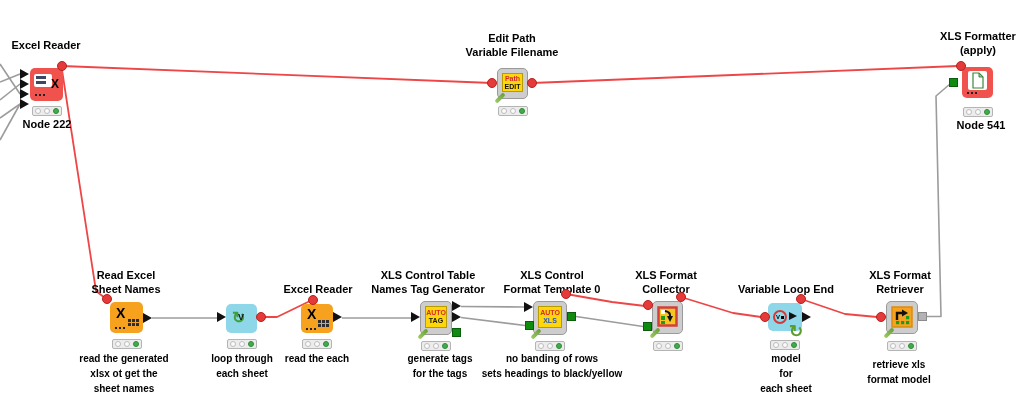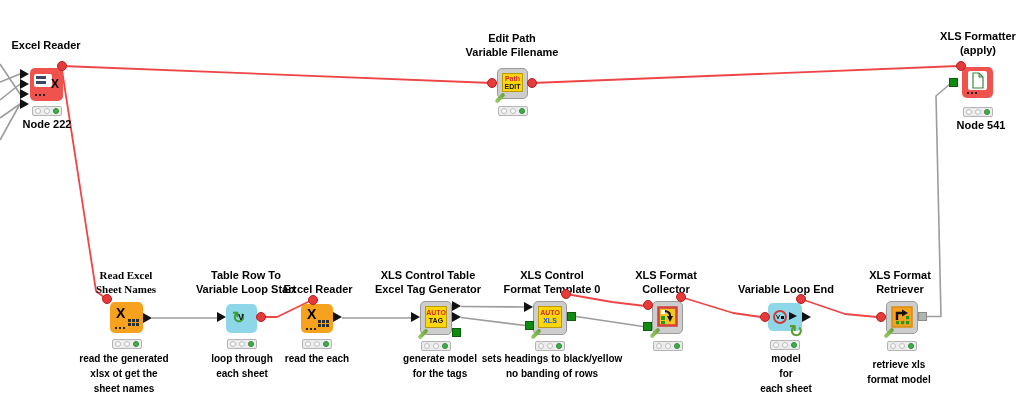--- a/index.html
+++ b/index.html
@@ -134,21 +134,21 @@
   </div>
   <div class="fv" style="left:956px;top:61px;"></div>
   <div class="gsq" style="left:949px;top:78px;"></div>
   <div class="tl" style="left:963px;top:107px;">
       <i></i>
       <i></i>
       <i class="on"></i>
     </div>
   <div class="lbl" style="left:981px;top:118px;">Node 541</div>
 
-  <div class="lbl" style="left:126px;top:268px;font-family:Liberation Serif, serif;">
+  <div class="lbl" style="left:126px;top:268px;">
     <div>Read Excel</div>
       <div>Sheet Names</div>
   </div>
   <div class="node orange" style="left:110px;top:302px;width:33px;height:31px;">
     <span class="xletter" style="left:6px;top:3px;font-size:14px;">X</span>
     <div class="minigrid" style="right:4px;bottom:7px;">
         <i></i>
         <i></i>
         <i></i>
         <i></i>
@@ -167,24 +167,20 @@
       <i></i>
       <i></i>
       <i class="on"></i>
     </div>
   <div class="cap" style="left:124px;top:351px;">
     <div>read the generated</div>
       <div>xlsx ot get the</div>
       <div>sheet names</div>
   </div>
 
-  <div class="lbl" style="left:246px;top:268px;">
-    <div>Table Row To</div>
-      <div>Variable Loop Start</div>
-  </div>
   <div class="node blue" style="left:226px;top:304px;width:31px;height:29px;">
     <span class="recycle" style="left:6px;top:4px;font-size:16px;color:#3fa037;">↻</span>
     <span style="position:absolute;left:12px;top:8px;font-size:9px;font-weight:bold;color:#111;z-index:7;">V</span>
   </div>
   <div class="tri" style="left:217px;top:312px;"></div>
   <div class="fv" style="left:256px;top:312px;"></div>
   <div class="tl" style="left:227px;top:339px;">
       <i></i>
       <i></i>
       <i class="on"></i>
@@ -215,40 +211,40 @@
   <div class="tri" style="left:333px;top:312px;"></div>
   <div class="tl" style="left:302px;top:339px;">
       <i></i>
       <i></i>
       <i class="on"></i>
     </div>
   <div class="cap" style="left:317px;top:351px;">read the each</div>
 
   <div class="lbl" style="left:428px;top:268px;">
     <div>XLS Control Table</div>
-      <div>Excel Tag Generator</div>
+      <div>Names Tag Generator</div>
   </div>
   <div class="node gray" style="left:420px;top:301px;width:32px;height:34px;">
     <div class="yellowbox">
       <span class="t1">AUTO</span>
       <span class="t2">TAG</span>
     </div>
     <div class="pencil"></div>
   </div>
   <div class="tri" style="left:411px;top:312px;"></div>
   <div class="tri" style="left:452px;top:301px;"></div>
   <div class="tri" style="left:452px;top:312px;"></div>
   <div class="gsq" style="left:452px;top:328px;"></div>
   <div class="tl" style="left:421px;top:341px;">
       <i></i>
       <i></i>
       <i class="on"></i>
     </div>
   <div class="cap" style="left:440px;top:351px;">
-    <div>generate model</div>
+    <div>generate tags</div>
       <div>for the tags</div>
   </div>
 
   <div class="lbl" style="left:552px;top:268px;">
     <div>XLS Control</div>
       <div>Format Template 0</div>
   </div>
   <div class="node gray" style="left:533px;top:301px;width:34px;height:34px;">
     <div class="yellowbox">
       <span class="t1">AUTO</span>
@@ -259,22 +255,22 @@
   <div class="tri" style="left:524px;top:302px;"></div>
   <div class="gsq" style="left:525px;top:321px;"></div>
   <div class="fv" style="left:561px;top:289px;"></div>
   <div class="gsq" style="left:567px;top:312px;"></div>
   <div class="tl" style="left:535px;top:341px;">
       <i></i>
       <i></i>
       <i class="on"></i>
     </div>
   <div class="cap" style="left:552px;top:351px;">
-    <div>sets headings to black/yellow</div>
-      <div>no banding of rows</div>
+    <div>no banding of rows</div>
+      <div>sets headings to black/yellow</div>
   </div>
 
   <div class="lbl" style="left:666px;top:268px;">
     <div>XLS Format</div>
       <div>Collector</div>
   </div>
   <div class="node gray" style="left:652px;top:301px;width:31px;height:33px;">
     <svg width="21" height="21" style="position:absolute;left:4px;top:4px;">
       <rect x="1.5" y="1.5" width="18" height="18" fill="#f6c51f" stroke="#d23f3f" stroke-width="2.5"></rect>
       <rect x="4" y="4" width="4" height="4" fill="#ffffff"></rect>

